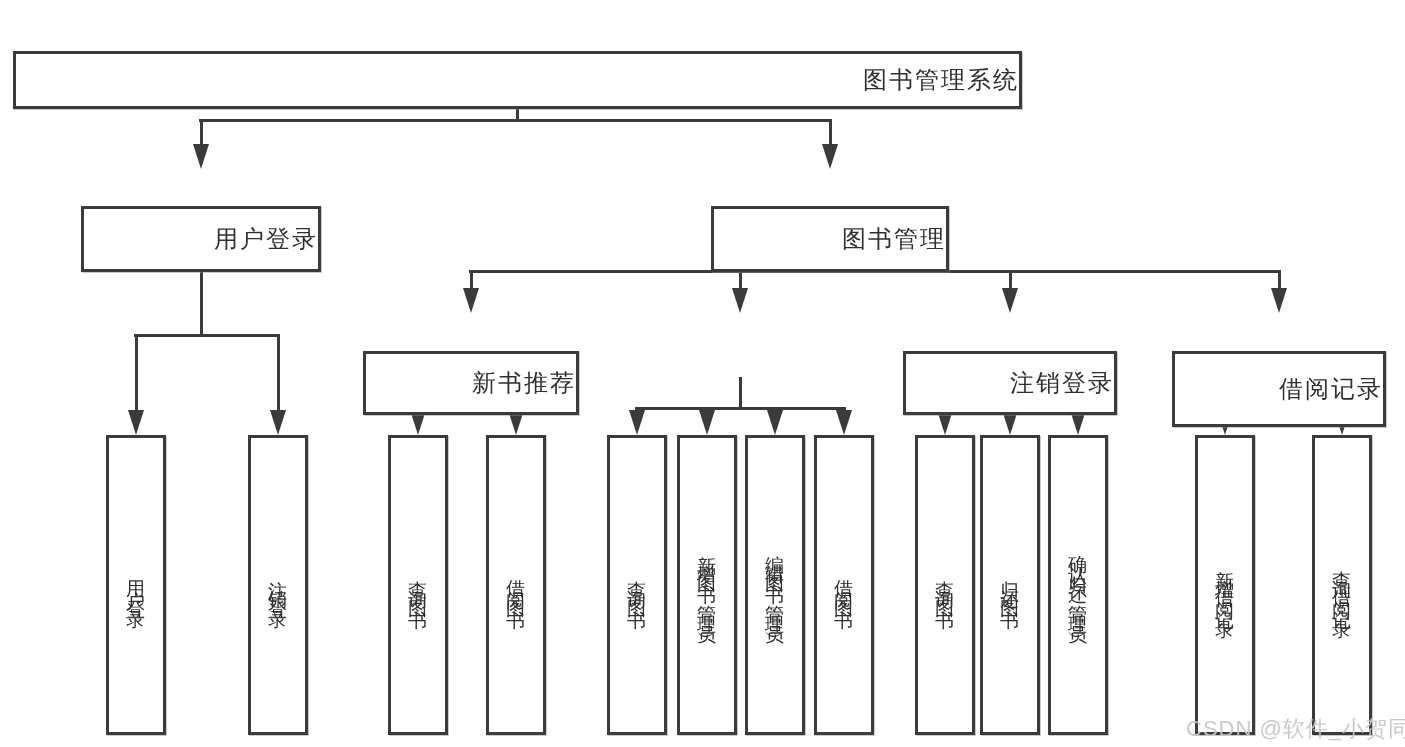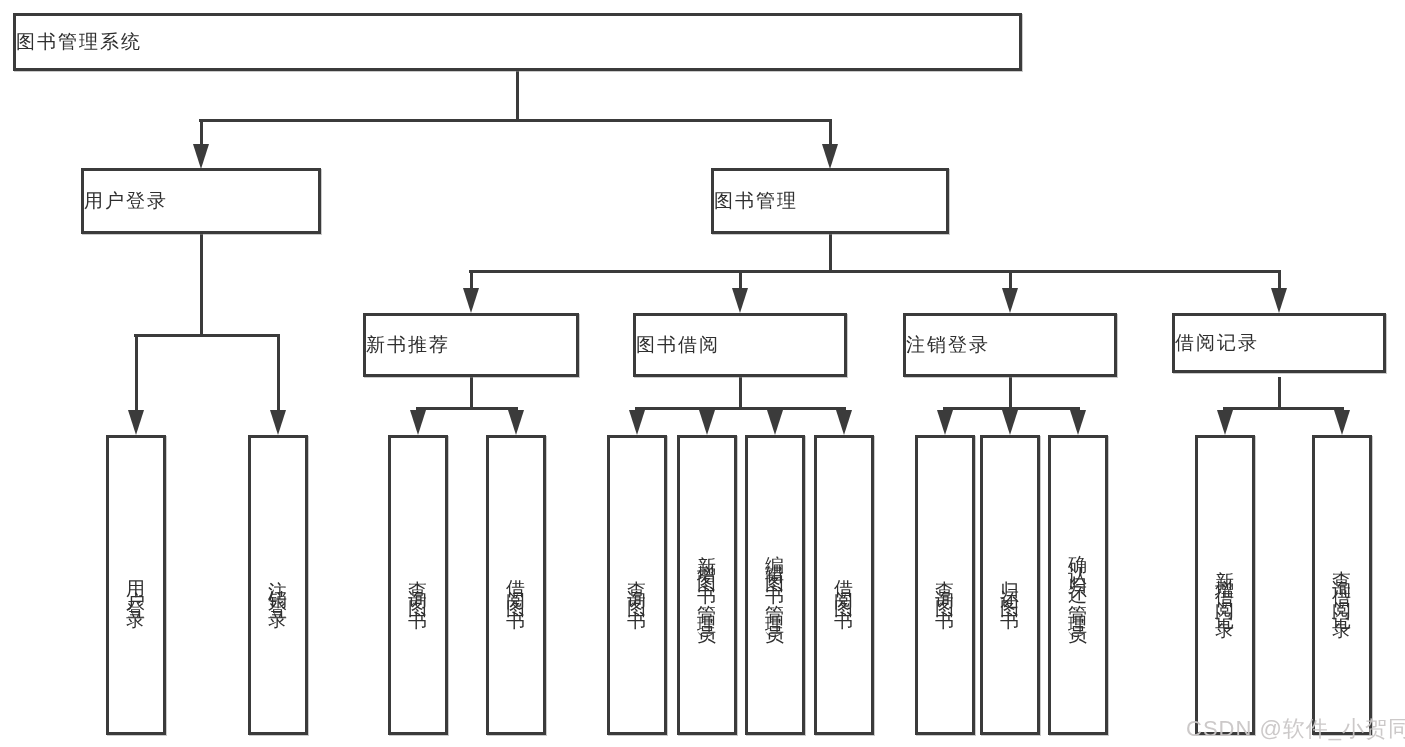--- a/index.html
+++ b/index.html
@@ -2,22 +2,22 @@
 <html><head>
 <meta charset="utf-8">
 <style>
   html,body{margin:0;padding:0;background:#ffffff;}
   .canvas{
     position:relative;width:1405px;height:747px;background:#ffffff;overflow:hidden;
     font-family:"Liberation Sans",sans-serif;color:#2f2f2f;
   }
   .node{
     position:absolute;box-sizing:border-box;border:3px solid #3b3b3b;background:#ffffff;
-    display:flex;align-items:center;justify-content:flex-start;
-    font-size:19px;letter-spacing:2px;box-shadow:1px 1px 0 rgba(140,140,140,.45);
+    display:flex;align-items:center;justify-content:flex-end;
+    font-size:24px;letter-spacing:2px;box-shadow:1px 1px 0 rgba(140,140,140,.45);margin-top:38px;
   }
   .leaf{
     position:absolute;box-sizing:border-box;border:3px solid #3b3b3b;background:#ffffff;
     top:435px;width:60px;height:300px;
     display:flex;align-items:center;justify-content:center;
     box-shadow:1px 1px 0 rgba(140,140,140,.45);
   }
   .leaf span{
     writing-mode:vertical-rl;text-orientation:mixed;
     font-size:19px;letter-spacing:10px;line-height:1;
@@ -94,27 +94,24 @@
   <div class="node" style="left:81px;top:168px;width:240px;height:66px">
     <span>用户登录</span>
   </div>
   <div class="node" style="left:711px;top:168px;width:238px;height:66px">
     <span>图书管理</span>
   </div>
 
   <div class="node" style="left:363px;top:313px;width:216px;height:64px">
     <span>新书推荐</span>
   </div>
-  <div class="node" style="left:633px;top:313px;width:214px;height:64px">
-    <span>图书借阅</span>
-  </div>
   <div class="node" style="left:903px;top:313px;width:214px;height:64px">
     <span>注销登录</span>
   </div>
-  <div class="node" style="left:1172px;top:313px;width:214px;height:60px">
+  <div class="node" style="left:1172px;top:313px;width:214px;height:76px">
     <span>借阅记录</span>
   </div>
 
   <div class="leaf" style="left:106px">
     <span>用户登录</span>
   </div>
   <div class="leaf" style="left:248px">
     <span>注销登录</span>
   </div>
 

